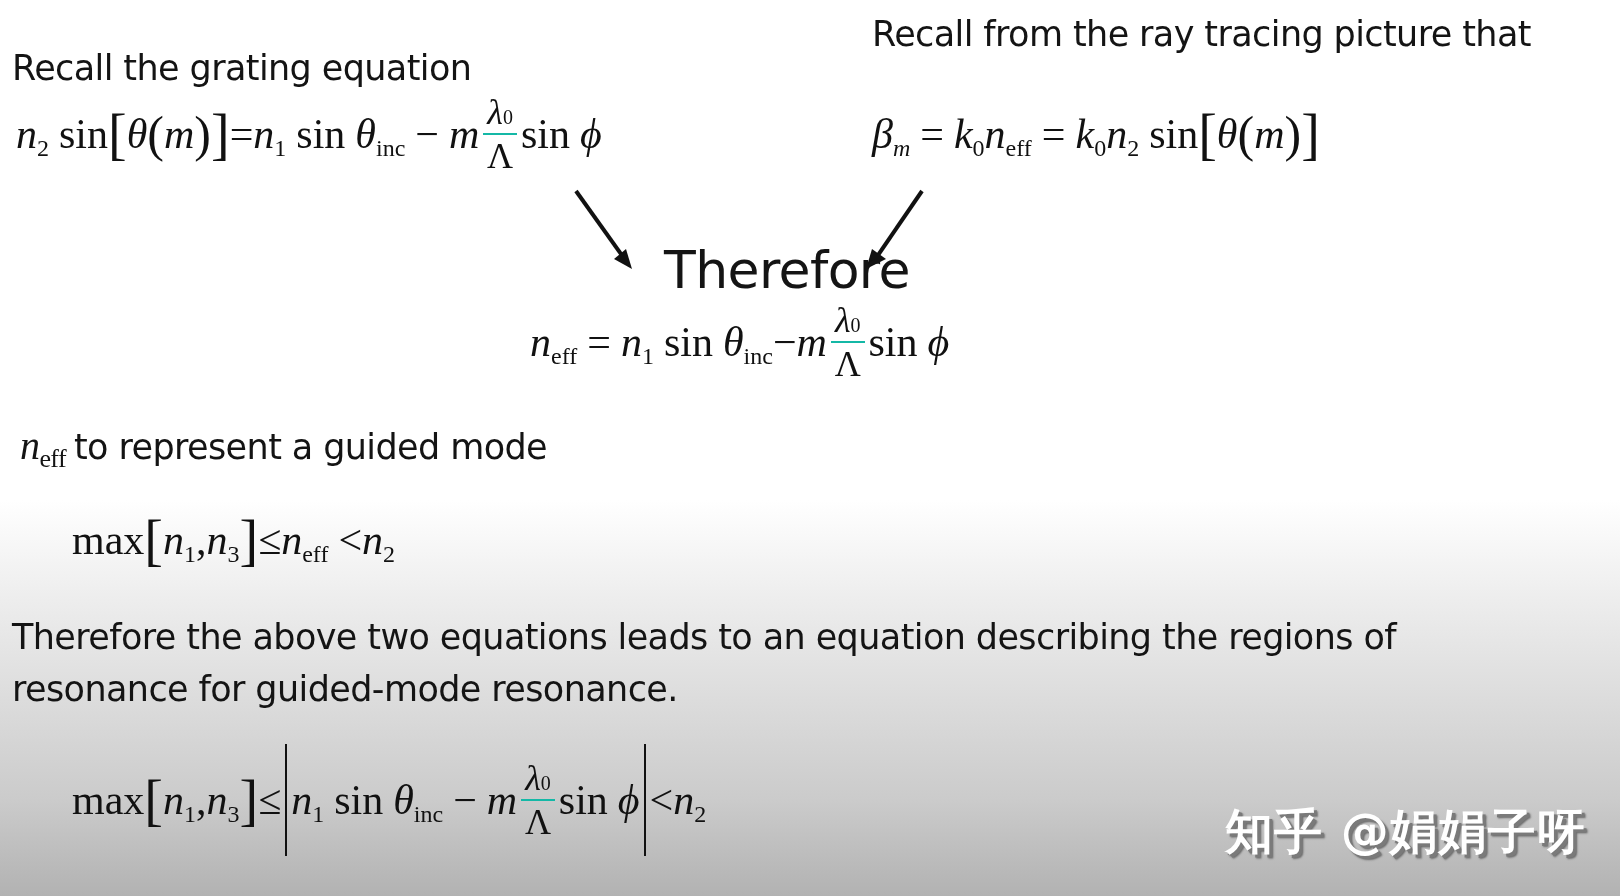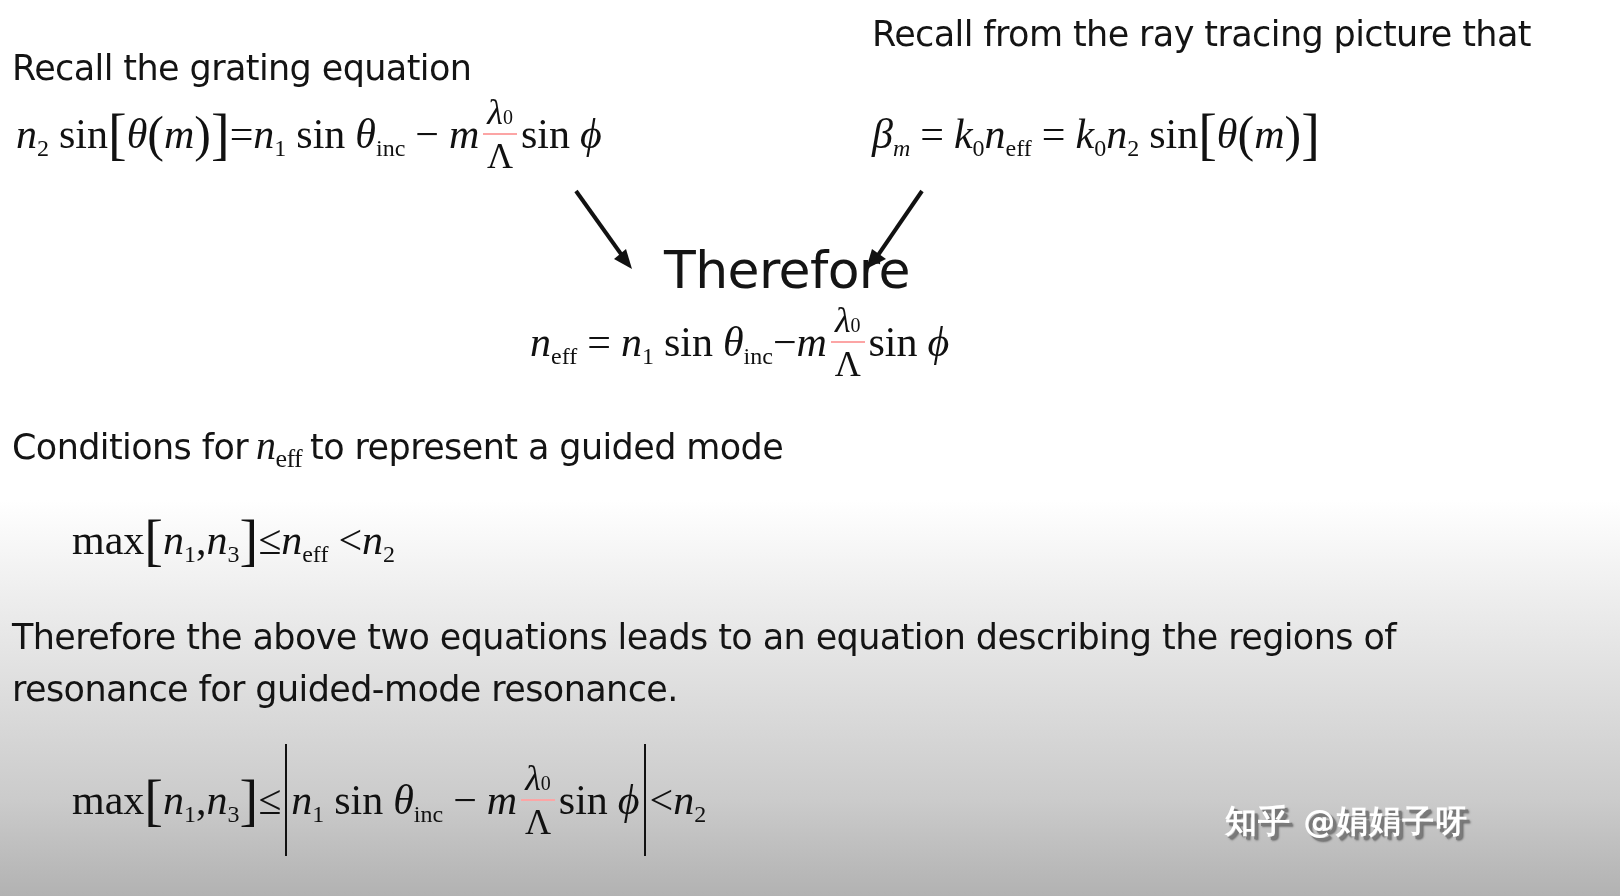--- a/index.html
+++ b/index.html
@@ -9,28 +9,28 @@
     color:#111;
   }
   .txt { position:absolute; font-family:"DejaVu Sans", sans-serif; font-size:35px; color:#141414; white-space:nowrap; letter-spacing:-0.6px; }
   .math { position:absolute; font-family:"Liberation Serif", "DejaVu Serif", serif; font-size:42px; color:#111; white-space:nowrap; display:flex; align-items:center; }
   .it { font-style:italic; }
   .sub { font-size:24px; position:relative; top:14px; font-style:normal; }
   .subi { font-size:24px; position:relative; top:14px; font-style:italic; }
   .br { font-size:56px; font-weight:lighter; line-height:1; }
   .par { font-size:50px; line-height:1; }
   .frac { display:inline-flex; flex-direction:column; align-items:center; margin:0 4px; vertical-align:middle; }
-  .frac .num { font-style:italic; font-size:36px; line-height:1; border-bottom:2px solid #fca5a5; padding:0 4px 3px 4px; }
+  .frac .num { font-style:italic; font-size:36px; line-height:1; border-bottom:2px solid #14b8a6; padding:0 4px 3px 4px; }
   .frac .den { font-size:36px; line-height:1; padding-top:3px; }
   .sp { display:inline-block; width:10px; }
   .absbar { display:inline-block; width:2px; background:#111; height:112px; margin:0 4px; }
   .arrow { position:absolute; }
   .watermark {
     position:absolute; left:1225px; top:800px; font-family:"DejaVu Sans", sans-serif;
-    font-size:32px; color:#ffffff; font-weight:bold; letter-spacing:1px;
+    font-size:48px; color:#ffffff; font-weight:bold; letter-spacing:1px;
     text-shadow: 3px 3px 0 #7a7a7a, 4px 4px 2px #6a6a6a;
   }
 </style>
 </head>
 <body>
 
 <div class="txt" style="left:12px;top:8px;margin-top:40px;">Recall the grating equation</div>
 <div class="txt" style="left:872px;top:14px;">Recall from the ray tracing picture that</div>
 
 <div class="math" style="left:16px;top:84px;height:100px;">
@@ -121,21 +121,20 @@
   <span class="frac">
     <span class="num"><span>λ</span><span style="font-size:20px;font-style:normal;">0</span></span>
     <span class="den">Λ</span>
   </span>
   <span>sin</span>
     <span class="sp"></span>
   <span class="it">ϕ</span>
 </div>
 
 <div class="txt" style="left:12px;top:422px;display:flex;align-items:baseline;">
-  <span>Conditions for</span>
   <span style="font-family:'Liberation Serif',serif;font-style:italic;font-size:40px;margin-left:8px;">n</span>
     <span style="font-family:'Liberation Serif',serif;font-size:26px;position:relative;top:8px;">eff</span>
   <span style="margin-left:8px;">to represent a guided mode</span>
 </div>
 
 <div class="math" style="left:72px;top:500px;height:80px;">
   <span>max</span>
   <span class="br">[</span>
   <span class="it">n</span>
     <span class="sub">1</span>

